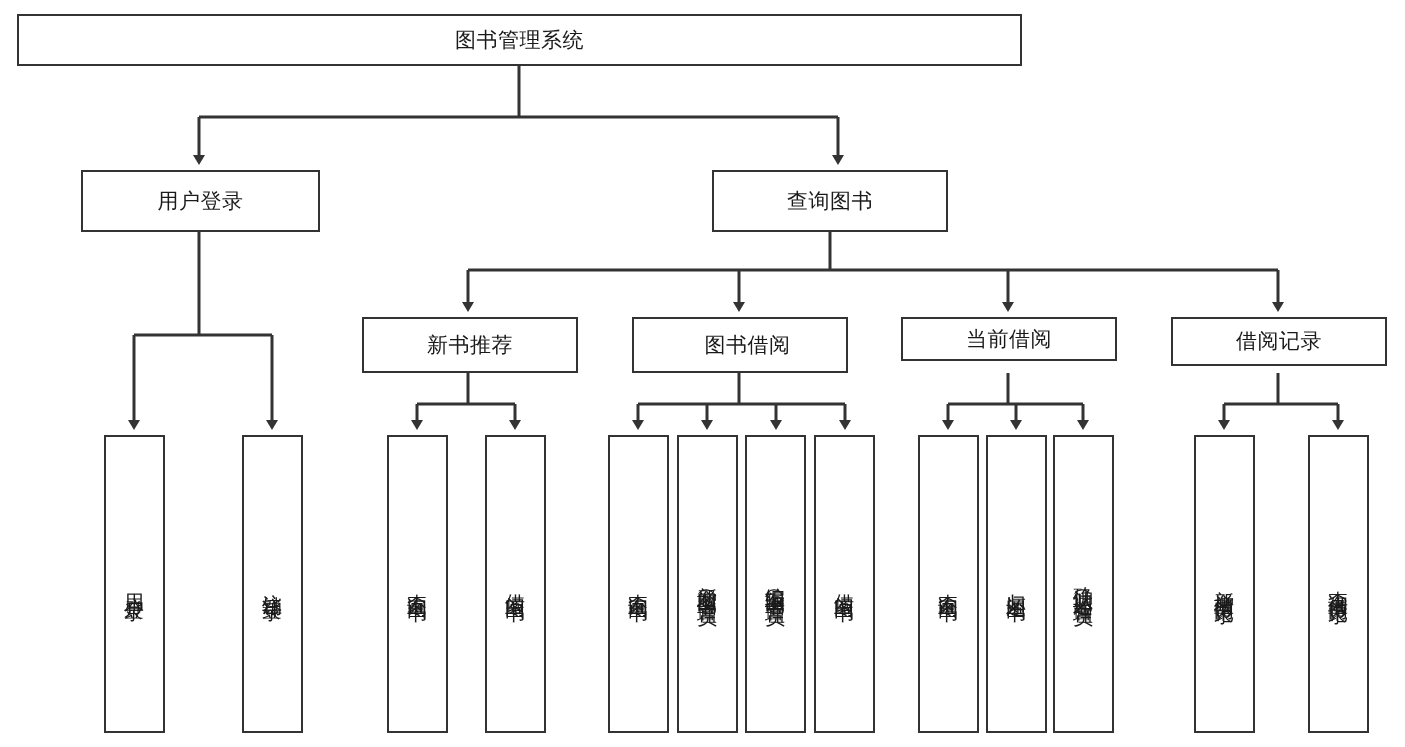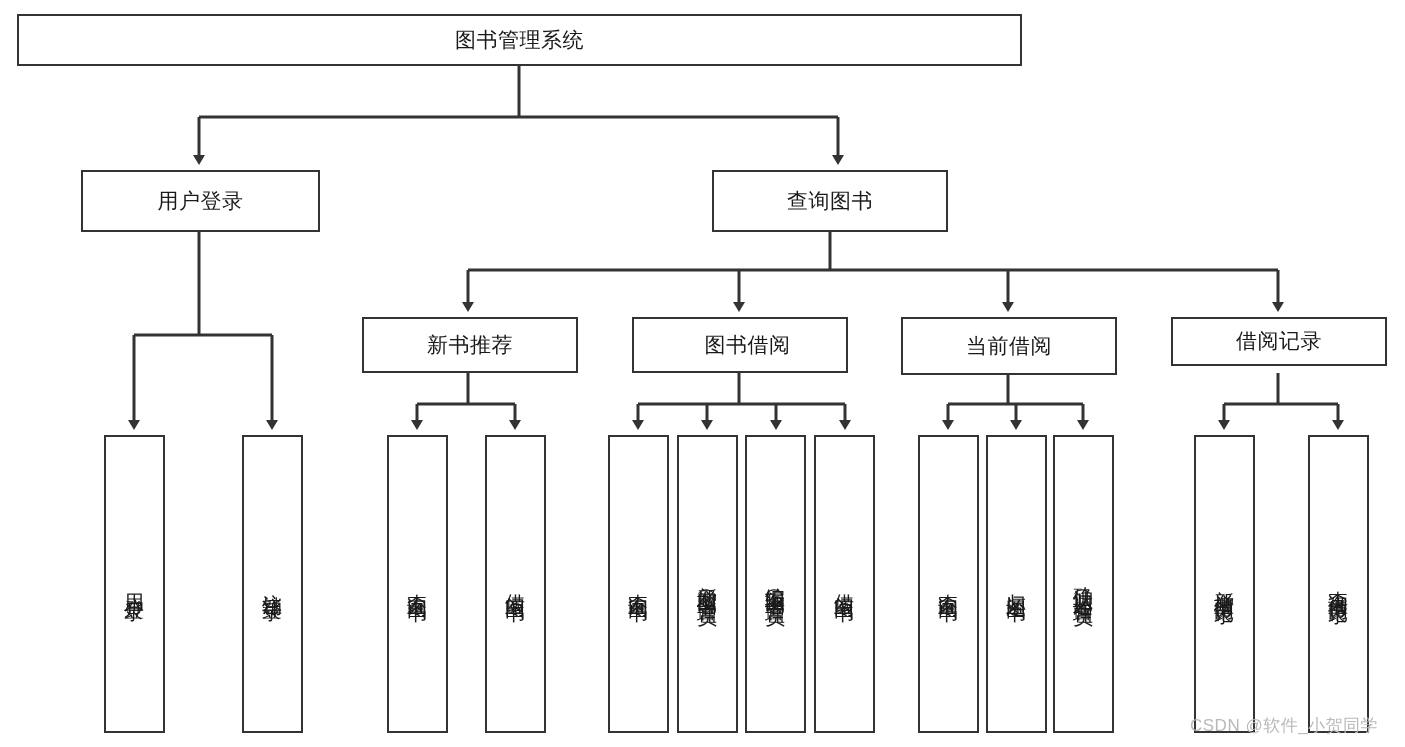--- a/index.html
+++ b/index.html
@@ -129,21 +129,21 @@
   <div class="node horizontal" style="left:712px; top:170px; width:236px; height:62px;">
     <span class="node-label">查询图书</span>
   </div>
 
   <div class="node horizontal" style="left:362px; top:317px; width:216px; height:56px;align-items:center;">
     <span class="node-label">新书推荐</span>
   </div>
   <div class="node horizontal" style="left:632px; top:317px; width:216px; height:56px;padding-left:15px;">
     <span class="node-label">图书借阅</span>
   </div>
-  <div class="node horizontal" style="left:901px; top:317px; width:216px; height:58px;">
+  <div class="node horizontal" style="left:901px; top:317px; width:216px; height:44px;">
     <span class="node-label">当前借阅</span>
   </div>
   <div class="node horizontal" style="left:1171px; top:317px; width:216px; height:49px;">
     <span class="node-label">借阅记录</span>
   </div>
 
   <div class="node vertical" style="left:104px; top:435px; width:61px; height:298px;">
     <span class="node-label">用户登录</span>
   </div>
   <div class="node vertical" style="left:242px; top:435px; width:61px; height:298px;">
@@ -180,15 +180,14 @@
     <span class="node-label">确认归还（管理员）</span>
   </div>
 
   <div class="node vertical" style="left:1194px; top:435px; width:61px; height:298px;">
     <span class="node-label">新增借阅记录</span>
   </div>
   <div class="node vertical" style="left:1308px; top:435px; width:61px; height:298px;">
     <span class="node-label">查询借阅记录</span>
   </div>
 
-  <div class="watermark" style="left:1190px; top:714px;">CSDN @软件_小贺同学</div>
 
 </div>
 
 </body></html>

